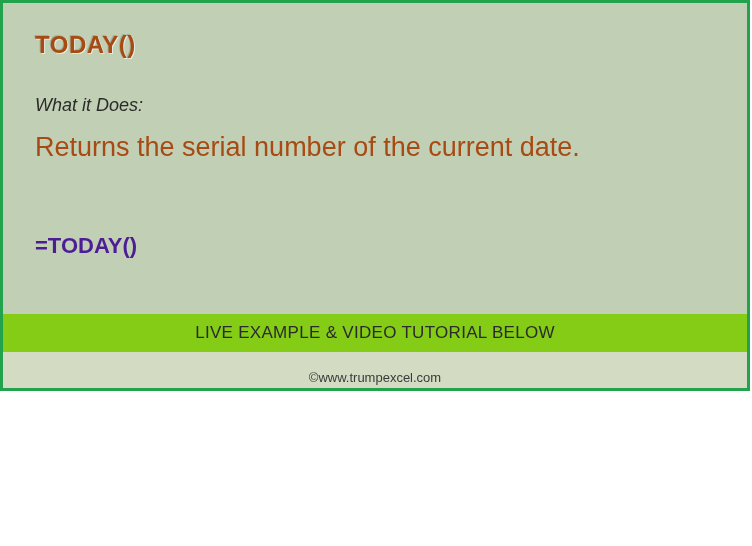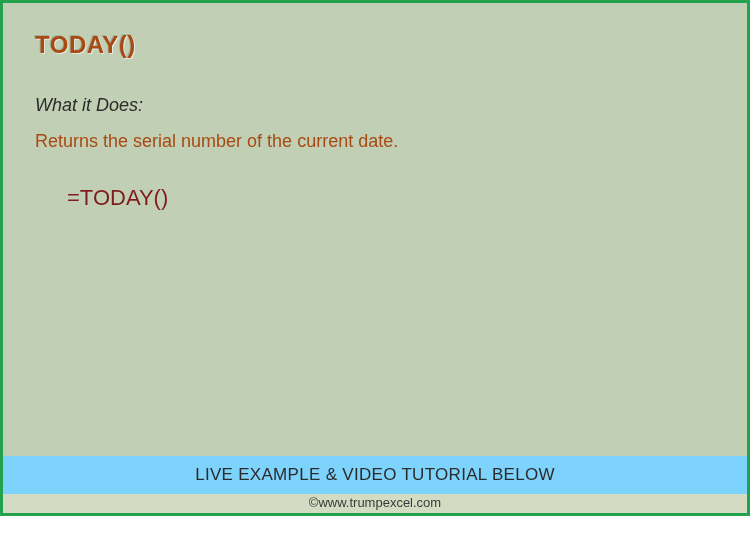--- a/index.html
+++ b/index.html
@@ -8,21 +8,21 @@
       box-sizing: border-box;
     }
     body {
       width: 752px;
       height: 546px;
       font-family: Verdana, Geneva, sans-serif;
       background: #fff;
     }
     .card {
       width: 750px;
-      height: 516px;
+      height: 391px;
       border: 3px solid #23a24d;
       position: relative;
       display: flex;
       flex-direction: column;
     }
     .content {
       flex: 1;
       background: #c1cfb4;
       padding: 28px 32px 20px 32px;
     }
@@ -35,43 +35,42 @@
       margin-bottom: 36px;
     }
     .section-label {
       font-size: 18px;
       font-style: italic;
       font-weight: normal;
       color: #2b2b2b;
       margin-bottom: 14px;
     }
     .description {
-      font-size: 18px;
+      font-size: 27px;
       color: #a84a13;
-      margin-bottom: 32px;
+      margin-bottom: 68px;
       line-height: 1.3;
     }
     .syntax-code {
       font-size: 22px;
-      color: #7f1d1d;
-      font-weight: normal;
-      margin-left: 32px;
+      color: #4c1d95;
+      font-weight: bold;
     }
     .footer-banner {
-      background: #7dd3fc;
+      background: #84cc16;
       text-align: center;
       padding: 9px 0;
       font-size: 17px;
       color: #2b2b2b;
       letter-spacing: 0.3px;
     }
     .copyright {
       background: #d3dcc2;
       text-align: center;
-      padding: 1px 0 3px 0;
+      padding: 18px 0 3px 0;
       font-size: 13px;
       color: #3a3a3a;
     }
   </style>
 </head>
 <body>
 
 <div class="card">
   <div class="content">
     <div class="fn-title">TODAY()</div>

